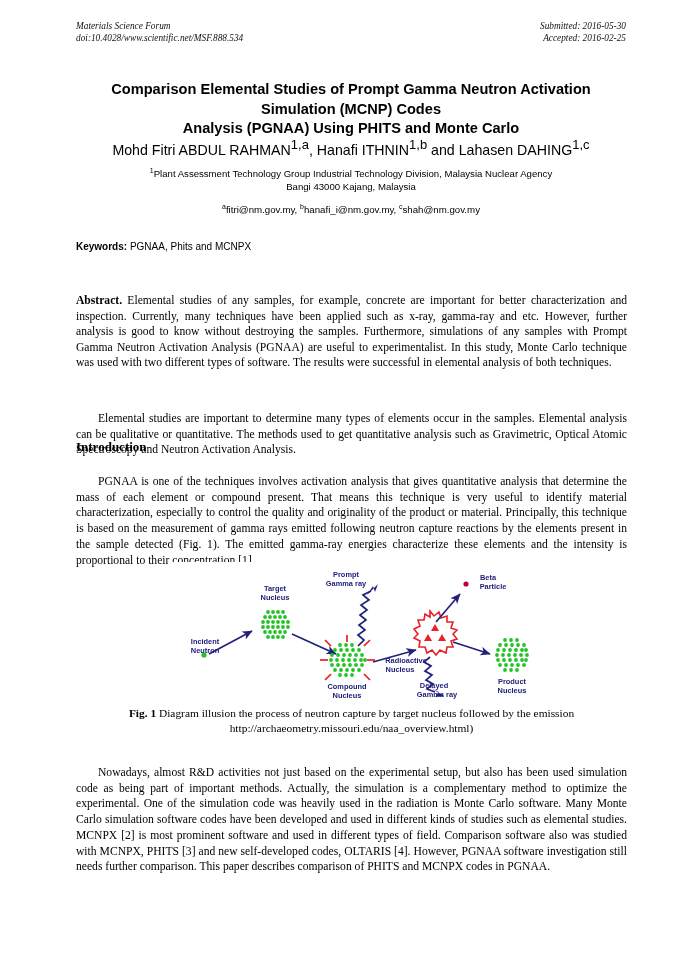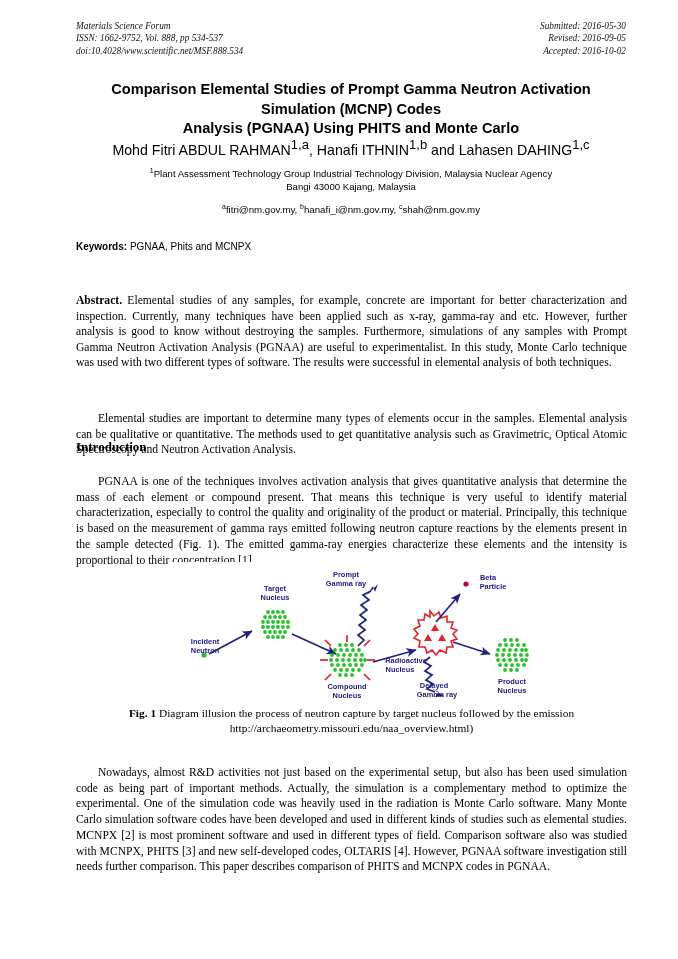--- a/index.html
+++ b/index.html
@@ -186,26 +186,22 @@
 <body>
 
 <div class="page">
 
   <div class="masthead">
     <div class="mh-row">
       <span class="mh-left">Materials Science Forum</span>
       <span class="mh-right">Submitted: 2016-05-30</span>
     </div>
     <div class="mh-row">
-      <span class="mh-left">ISSN: 1662-9752, Vol. 888, pp 534-537</span>
-      <span class="mh-right">Revised: 2016-09-05</span>
-    </div>
-    <div class="mh-row">
       <span class="mh-left">doi:10.4028/www.scientific.net/MSF.888.534</span>
-      <span class="mh-right">Accepted: 2016-10-02</span>
+      <span class="mh-right">Accepted: 2016-02-25</span>
     </div>
   </div>
 
   <div class="title">
     <div>Comparison Elemental Studies of Prompt Gamma Neutron Activation</div>
     <div>Simulation (MCNP) Codes</div>
     <div>Analysis (PGNAA) Using PHITS and Monte Carlo</div>
   </div>
 
   <div class="authors"><span>Mohd Fitri ABDUL RAHMAN</span><sup>1,a</sup><span>, </span><span>Hanafi ITHNIN</span><sup>1,b</sup><span> and </span><span>Lahasen DAHING</span><sup>1,c</sup></div>

